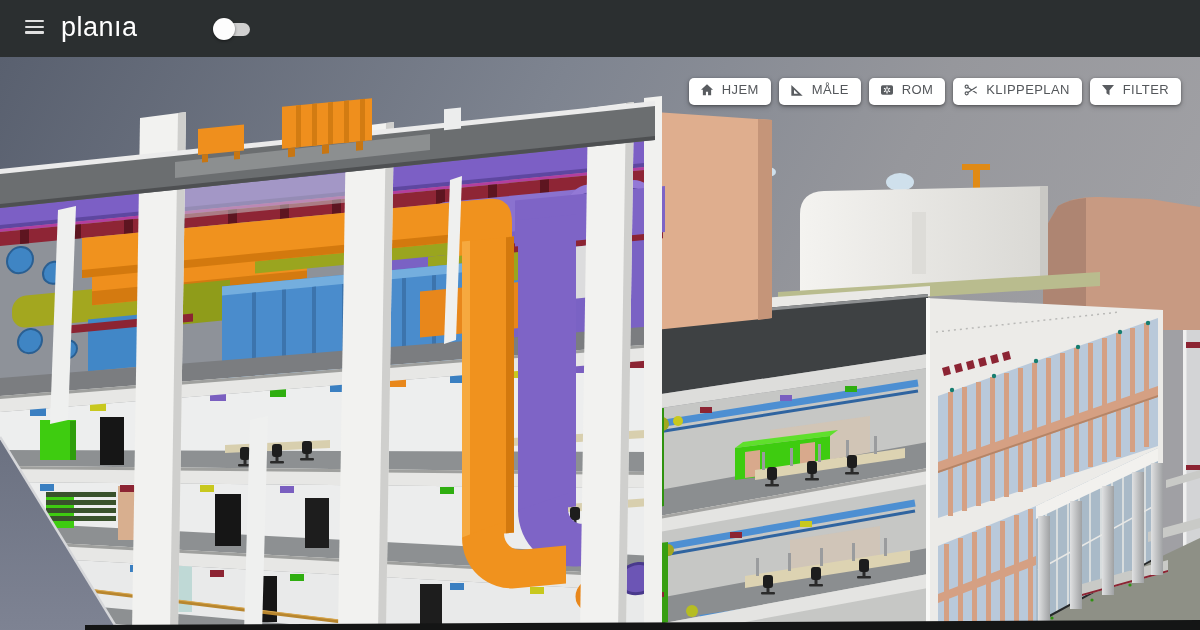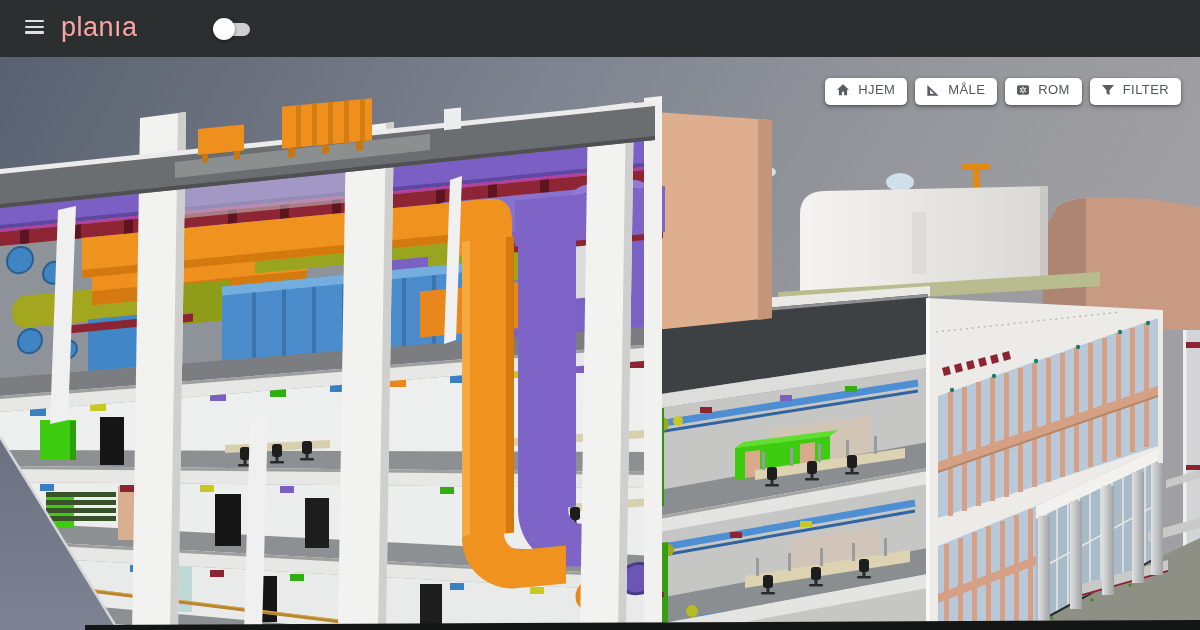--- a/index.html
+++ b/index.html
@@ -3,21 +3,21 @@
 <meta charset="utf-8">
 <style>
   html,body{margin:0;padding:0;background:#444;}
   .stage{position:relative;width:1200px;height:630px;overflow:hidden;
          font-family:"Liberation Sans",sans-serif;-webkit-font-smoothing:antialiased;}
   
   .appbar{position:absolute;left:0;top:0;width:1200px;height:57px;background:#2b2f30;z-index:30;
           display:flex;align-items:center;}
   .hamburger{position:absolute;left:25px;top:20px;width:19px;height:17px;cursor:pointer;}
   .hamburger span{display:block;width:19px;height:2.4px;background:#e0e0e0;margin-bottom:3.2px;border-radius:1px;}
-  .logo{position:absolute;left:61px;top:12px;color:#fca5a5;font-size:27px;font-weight:500;letter-spacing:.5px;}
+  .logo{position:absolute;left:61px;top:12px;color:#ffffff;font-size:27px;font-weight:500;letter-spacing:.5px;}
   .toggle{position:absolute;left:213px;top:18px;width:38px;height:22px;cursor:pointer;}
   .toggle .track{position:absolute;left:9px;top:5px;width:28px;height:13px;border-radius:7px;background:#cfcfcf;}
   .toggle .knob{position:absolute;left:0;top:0;width:22px;height:22px;border-radius:50%;background:#fdfdfd;
                 box-shadow:0 1px 3px rgba(0,0,0,.5);}
   
   .toolbar{position:absolute;top:78px;right:19px;display:flex;gap:8px;z-index:25;}
   .tbtn{display:flex;align-items:center;gap:7px;height:27px;padding:0 12px 4px 10px;background:#fff;
         border:none;border-radius:5px;cursor:pointer;box-shadow:0 1px 3px rgba(0,0,0,.4),0 2px 6px rgba(0,0,0,.18);
         font-family:"Liberation Sans",sans-serif;font-size:13px;font-weight:500;color:#54575b;letter-spacing:.4px;white-space:nowrap;}
   .tbtn svg{flex:0 0 auto;}
@@ -474,20 +474,28 @@
         <g fill="#ffffff">
           <rect x="11.1" y="6.8" width="1.8" height="10.4"></rect>
           <rect x="11.1" y="6.8" width="1.8" height="10.4" transform="rotate(60 12 12)"></rect>
           <rect x="11.1" y="6.8" width="1.8" height="10.4" transform="rotate(120 12 12)"></rect>
         </g>
         <circle cx="12" cy="12" r="1.6" fill="#595c60"></circle>
       </svg>
       <span>ROM</span>
     </button>
     <button class="tbtn">
+      <svg width="16" height="16" viewBox="0 0 24 24" fill="none" stroke="#595c60">
+        <circle cx="5.5" cy="7" r="2.3" stroke-width="1.8"></circle>
+        <circle cx="5.5" cy="17" r="2.3" stroke-width="1.8"></circle>
+        <path d="M7.4 8.3 L20 16.5 M7.4 15.7 L20 7.5" stroke-width="1.8" stroke-linecap="round"></path>
+      </svg>
+      <span>KLIPPEPLAN</span>
+    </button>
+    <button class="tbtn">
       <svg width="16" height="16" viewBox="0 0 24 24" fill="#595c60">
         <path d="M3 4.5 H21 L14.3 12.3 V19.8 L9.7 16.8 V12.3 Z"></path>
       </svg>
       <span>FILTER</span>
     </button>
   </div>
 
 </div>
 
 </body></html>

